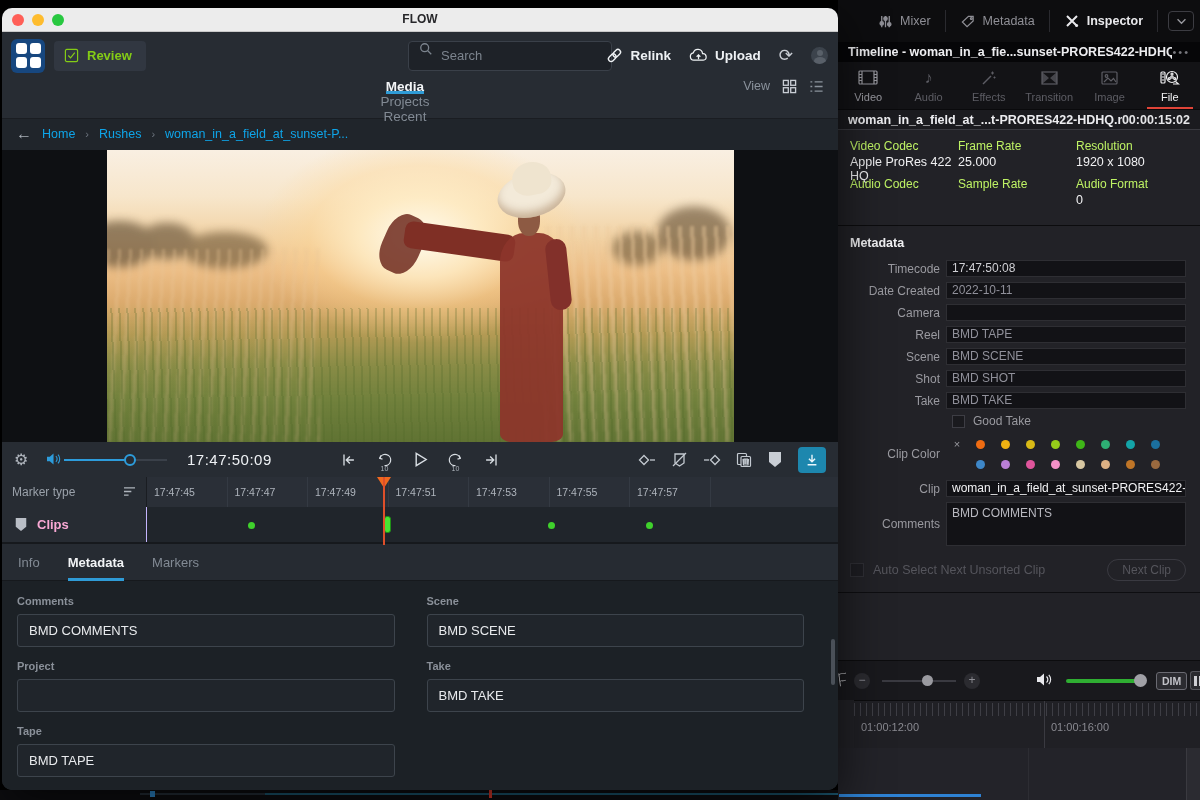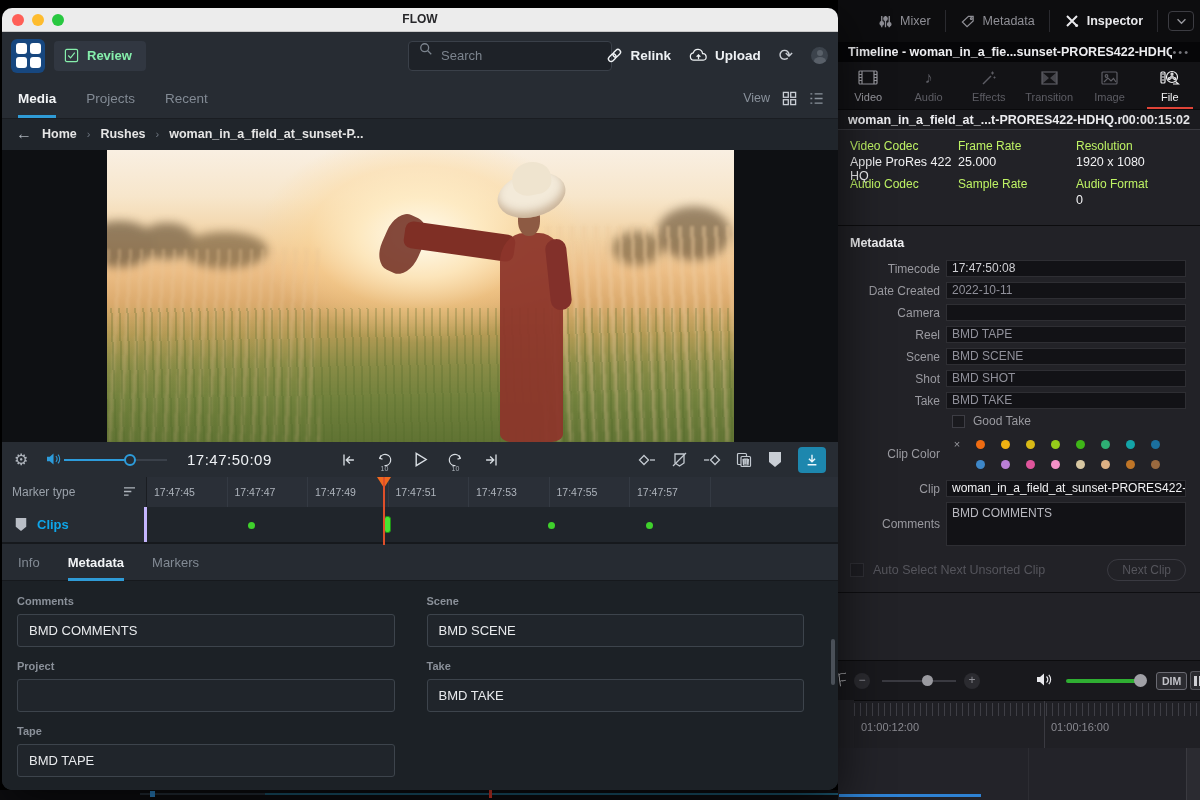--- a/index.html
+++ b/index.html
@@ -79,39 +79,39 @@
   
   #flow { position:absolute; left:2px; top:8px; width:836px; height:782px; border-radius:10px; overflow:hidden;
           box-shadow:0 14px 50px rgba(0,0,0,.65); background:#272c33; display:flex; flex-direction:column; }
   .fw-titlebar { height:24px; background:#ececec; border-bottom:1px solid #c9c9c9; position:relative; display:flex; align-items:center; justify-content:center; }
   .fw-titlebar .title { font-size:12px; font-weight:bold; color:#27272a; }
   .tlights { position:absolute; left:10px; top:6px; display:flex; gap:8px; }
   .tl { width:12px; height:12px; border-radius:50%; }
   .fw-toolbar { height:48px; background:#272c33; position:relative; display:flex; align-items:center; }
   .appicon { position:absolute; left:9px; top:7px; width:34px; height:34px; background:#17477f; border-radius:6px; display:grid; grid-template-columns:11px 11px; grid-template-rows:11px 11px; gap:3px; align-content:center; justify-content:center; }
   .appicon i { background:#fff; border-radius:3px; }
-  .reviewbtn { position:absolute; left:52px; top:9px; height:30px; background:#313741; border-radius:4px; display:flex; align-items:center; gap:8px; padding:0 14px 0 10px; color:#86efac; font-size:13px; font-weight:bold; }
+  .reviewbtn { position:absolute; left:52px; top:9px; height:30px; background:#313741; border-radius:4px; display:flex; align-items:center; gap:8px; padding:0 14px 0 10px; color:#84cc16; font-size:13px; font-weight:bold; }
   .fw-search { position:absolute; left:406px; top:9px; width:204px; height:30px; background:#1e2228; border:1px solid #3a4049; border-radius:4px; display:flex; gap:8px; padding:0 10px; color:#7c848e; }
   .fw-search input { background:transparent; border:none; outline:none; color:#aeb6c0; font-size:13px; width:140px; font-family:"Liberation Sans",sans-serif; }
   .fw-search input::placeholder { color:#7c848e; }
   .tb-right { position:absolute; right:10px; top:0; height:48px; display:flex; align-items:center; gap:18px; }
   .tb-act { display:flex; align-items:center; gap:7px; color:#eef1f4; font-size:13.5px; font-weight:bold; }
   .refresh { color:#c9ced5; font-size:17px; line-height:1; }
   .avatar { width:17px; height:17px; border-radius:50%; background:#3c434c; position:relative; overflow:hidden; }
   .avatar::before { content:""; position:absolute; left:5.5px; top:3px; width:6px; height:6px; border-radius:50%; background:#596069; }
   .avatar::after { content:""; position:absolute; left:2.5px; top:10px; width:12px; height:8px; border-radius:50%; background:#596069; }
-  .fw-tabs { height:40px; background:#272c33; border-bottom:1px solid #1a1d22; display:flex; align-items:center; padding:0 16px; position:relative; }
+  .fw-tabs { height:40px; background:#272c33; border-bottom:1px solid #1a1d22; display:flex; align-items:center; padding:0 16px; position:relative;flex-direction:column; }
   .fw-tab { margin-right:30px; font-size:13.5px; color:#828a94; position:relative; height:40px; display:flex; align-items:center; }
   .fw-tab.active { color:#f2f4f6; font-weight:bold; }
   .fw-tab.active::after { content:""; position:absolute; left:0; right:0; bottom:0; height:3px; background:#2f9bd6; }
   .viewgrp { position:absolute; right:14px; display:flex; align-items:center; gap:12px; color:#8a929c; font-size:12.5px; }
   .fw-crumbs { height:32px; background:#20252b; display:flex; align-items:center; gap:10px; padding:0 14px; font-size:12.5px; color:#c6ccd3; }
   .fw-crumbs .sep { color:#6d757f; font-size:11px; }
   .fw-crumbs .back { color:#aab1b9; font-size:16px; }
-  .crumb { color:#e5e5e5;font-weight:bold; }
+  .crumb { color:#0ea5e9; }
   .fw-preview { height:292px; background:#0e1013; display:flex; justify-content:center; }
   .videoart { position:relative; width:627px; height:292px; overflow:hidden;
       background:linear-gradient(180deg,#f9efe2 0%,#f7e6cb 16%,#f2d2a4 30%,#ecbd85 42%,#dcab6e 52%,#bb9f58 63%,#94944c 74%,#7e8c44 86%,#6f803c 100%); }
   .sun { position:absolute; left:24%; top:-6%; width:52%; height:72%;
       background:radial-gradient(closest-side, rgba(255,252,240,.98), rgba(255,236,196,.85) 38%, rgba(255,216,150,.4) 68%, rgba(255,210,140,0) 100%); }
   .treesL { position:absolute; left:-3%; top:16%; width:42%; height:26%; filter:blur(5px); opacity:.62;
       background:radial-gradient(60px 38px at 12% 62%, #57452e 0 60%, transparent 62%),
                  radial-gradient(46px 30px at 30% 58%, #5d4a31 0 60%, transparent 62%),
                  radial-gradient(70px 30px at 52% 70%, #6b5536 0 60%, transparent 62%); }
   .treesR { position:absolute; right:-4%; top:10%; width:26%; height:34%; filter:blur(5px); opacity:.6;
@@ -143,21 +143,21 @@
   .tr10 { position:relative; }
   .tr10 .n { position:absolute; left:5px; top:13px; font-size:7px; color:#aeb4bc; }
   .mk-tools { position:absolute; right:12px; display:flex; align-items:center; gap:15px; color:#c3c9d0; }
   .dlbtn { width:28px; height:26px; border-radius:4px; background:#1d87ae; display:flex; align-items:center; justify-content:center; color:#eaf6fb; }
   .fw-ruler { height:30px; background:#2a2f37; display:flex; position:relative; }
   .mtypecell { width:145px; background:#272c33; border-right:1px solid #1a1d22; display:flex; align-items:center; padding:0 10px; color:#9aa1aa; font-size:12px; }
   .mtypecell .flt { margin-left:auto; color:#aeb4bc; }
   .rulertrack { flex:1; display:flex; position:relative; }
   .rcell { width:80.5px; border-right:1px solid #343a43; color:#aeb4bc; font-size:10.5px; padding:9px 0 0 7px; }
   .fw-track { height:38px; background:#20252b; display:flex; position:relative; border-bottom:2px solid #16191d; }
-  .trklabel { width:145px; background:#272c33; border-right:3px solid #c4b5fd; display:flex; align-items:center; gap:9px; padding:0 12px; color:#0ea5e9; font-size:13px; font-weight:bold; }
+  .trklabel { width:145px; background:#272c33; border-right:1px solid #c4b5fd; display:flex; align-items:center; gap:9px; padding:0 12px; color:#f9a8d4; font-size:13px; font-weight:bold; }
   .trkarea { flex:1; position:relative; }
   .gdot { position:absolute; top:15px; width:7px; height:7px; border-radius:50%; background:#3fd12c; }
   .gpill { position:absolute; top:9px; width:7px; height:17px; border-radius:3px; background:#49e432; border:1px solid #1f8f17; }
   .playhead { position:absolute; top:-30px; width:0; height:0; }
   .ph-tri { position:absolute; left:-7px; top:0; width:0; height:0; border-left:7px solid transparent; border-right:7px solid transparent; border-top:11px solid #f0681f; }
   .ph-line { position:absolute; left:-1px; top:0; width:2px; height:68px; background:#de4f2a; }
   .fw-dtabs { height:37px; background:#262b32; display:flex; align-items:center; padding:1px 16px; border-bottom:1px solid #16191d; }
   .dtab { margin-right:28px; font-size:13px; color:#828a94; height:37px; display:flex; align-items:center; position:relative; }
   .dtab.active { color:#f2f4f6; font-weight:bold; }
   .dtab.active::after { content:""; position:absolute; left:0; right:0; bottom:0; height:3px; background:#2f9bd6; }

